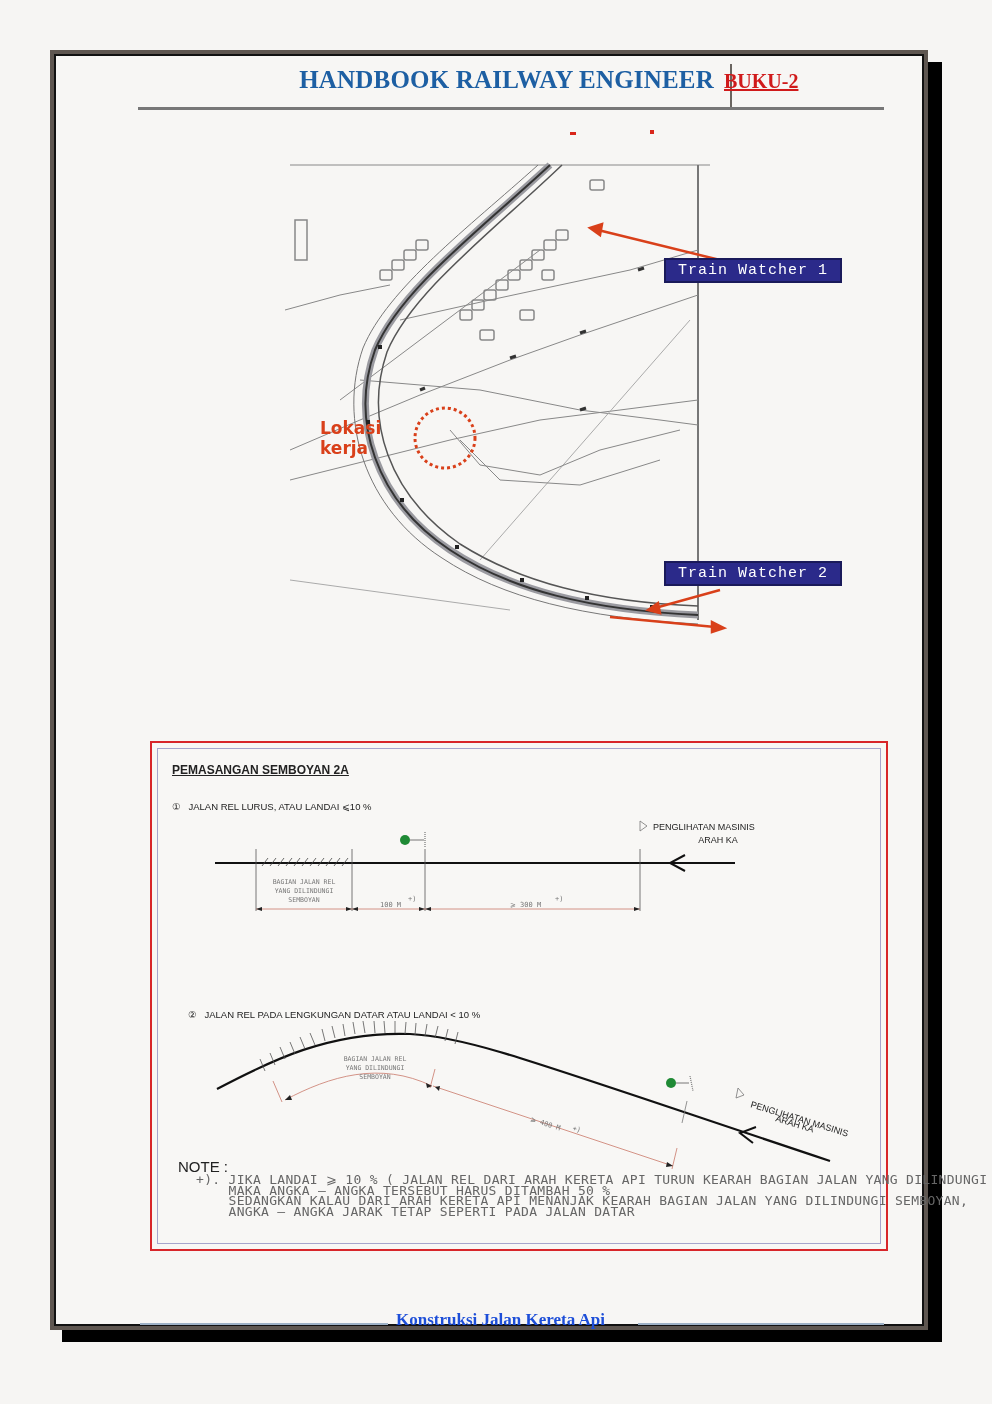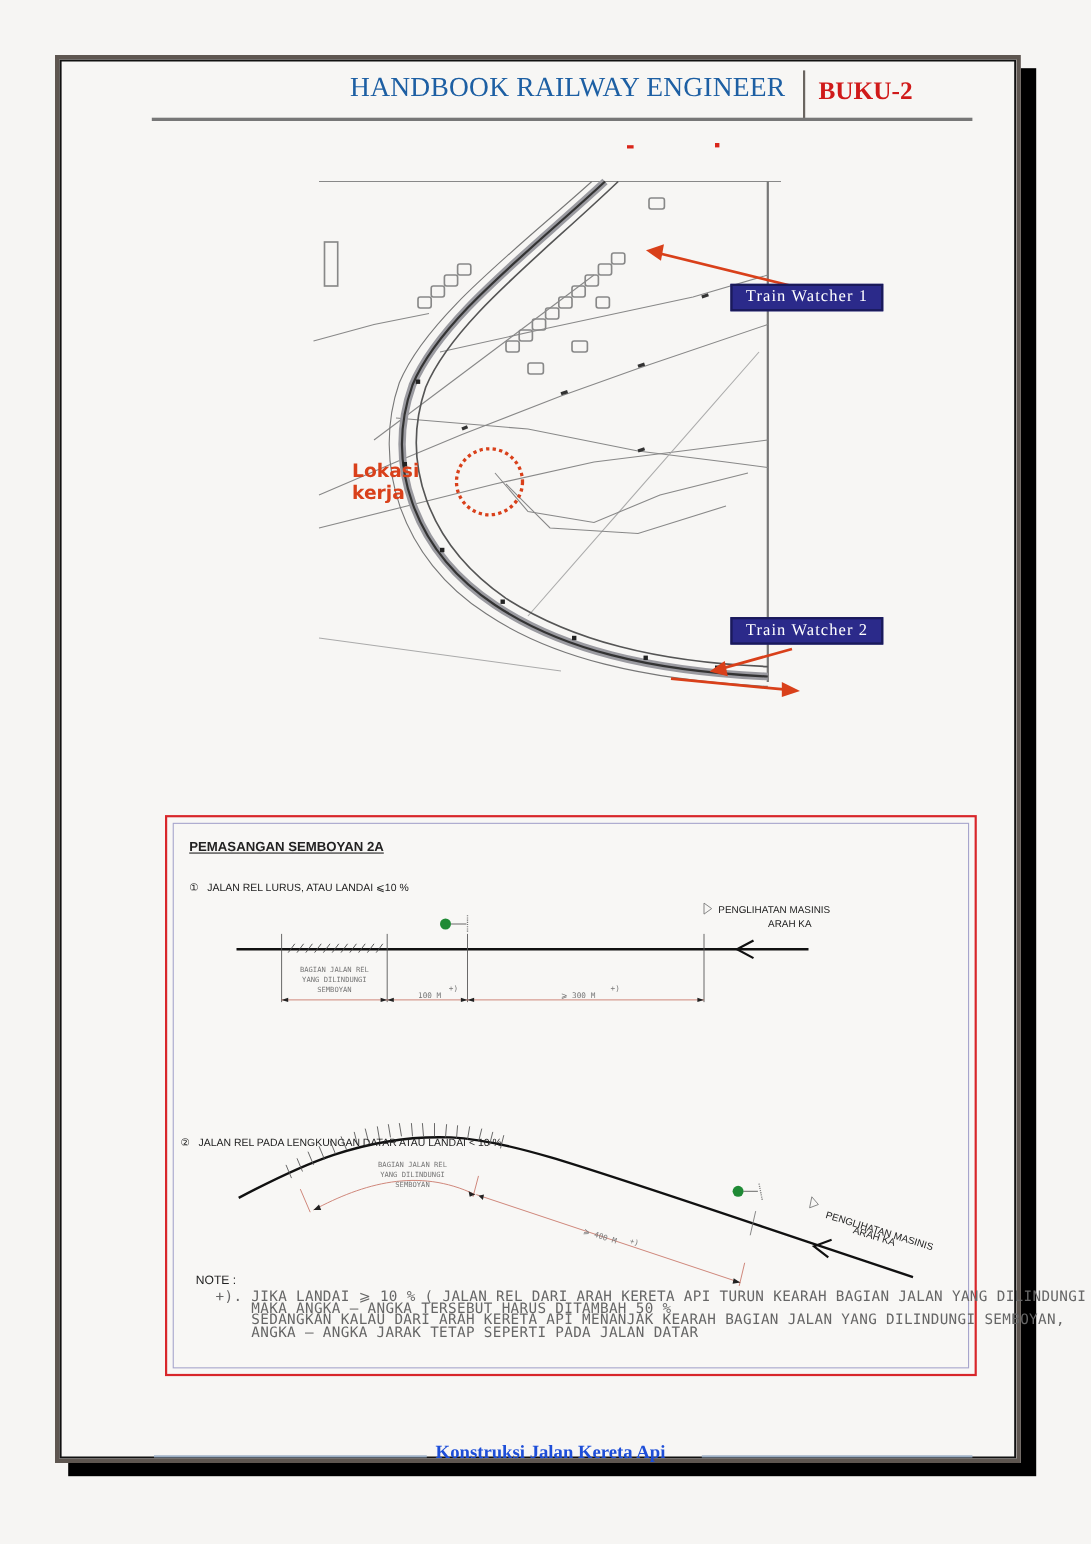--- a/index.html
+++ b/index.html
@@ -1,31 +1,31 @@
 <!DOCTYPE html>
 <html><head>
 <meta charset="utf-8">
 <style>
   html, body { margin:0; padding:0; }
   body { width:992px; height:1404px; background:#f6f5f3; position:relative; overflow:hidden; font-family:"Liberation Sans", sans-serif; }
   .page-shadow { position:absolute; left:62px; top:62px; width:880px; height:1280px; background:#000; }
   .page { position:absolute; left:50px; top:50px; width:878px; height:1280px; background:#f7f6f4; border:4px solid #5e5650; box-shadow: inset 0 0 0 2px #111; box-sizing:border-box; }
   .header { position:absolute; left:138px; top:64px; width:746px; height:46px; }
-  .header-title { position:absolute; right:170px; top:2px; font-family:"Liberation Serif", serif; font-weight:normal; font-size:25px; color:#1d5fa3; letter-spacing:0.2px; white-space:nowrap; }
+  .header-title { position:absolute; right:170px; top:2px; font-family:"Liberation Serif", serif; font-weight:bold; font-size:25px; color:#1d5fa3; letter-spacing:0.2px; white-space:nowrap; }
   .header-divider { position:absolute; left:592px; top:0; width:2px; height:46px; background:#6a6560; }
-  .header-badge { position:absolute; left:606px; top:6px; font-family:"Liberation Serif", serif; font-weight:bold; font-size:23px; color:#d01a1a; }
+  .header-badge { position:absolute; left:586px; top:6px; font-family:"Liberation Serif", serif; font-weight:bold; font-size:20px; color:#d01a1a;text-decoration:underline; }
   .header-rule { position:absolute; left:0; top:43px; width:746px; height:3px; background:#777; }
   .map-figure { position:absolute; left:280px; top:120px; width:600px; height:520px; }
-  .callout { position:absolute; background:#2b2a8a; color:#fff; font-family:Liberation Serif, serif; font-size:15px; letter-spacing:1px; padding:2px 12px; border:2px solid #1a1a5a; white-space:nowrap; }
+  .callout { position:absolute; background:#2b2a8a; color:#fff; font-family:Liberation Mono, monospace; font-size:15px; letter-spacing:1px; padding:2px 12px; border:2px solid #1a1a5a; white-space:nowrap; }
   .signal-box { position:absolute; left:150px; top:741px; width:738px; height:510px; border:2px solid #d8262a; box-sizing:border-box; background:#f8f7f5; }
   .signal-box-inner { position:absolute; left:5px; top:5px; right:5px; bottom:5px; border:1px solid #a7a5cc; }
   .sb-title { position:absolute; left:172px; top:763px; font-size:12px; color:#222; text-decoration:underline;font-weight:bold; }
   .sb-case { position:absolute; font-size:9.5px; color:#222; white-space:nowrap; }
   .sb-svg { position:absolute; left:150px; top:741px; }
-  .note-title { position:absolute; left:178px; top:1158px; font-size:11px; color:#222; }
+  .note-title { position:absolute; left:178px; top:1158px; font-size:15px; color:#222; }
   .note-body { position:absolute; left:196px; top:1175px; font-family:"DejaVu Sans Mono", monospace; font-size:13px; color:#666; line-height:10.5px; white-space:pre; letter-spacing:0.3px; }
   .footer { position:absolute; left:140px; top:1310px; width:744px; height:30px; }
   .footer-rule-l { position:absolute; left:0; top:13px; width:248px; height:2px; background:#9db0c5; }
   .footer-rule-r { position:absolute; left:498px; top:13px; width:246px; height:2px; background:#9db0c5; }
   .footer-text { position:absolute; left:256px; top:0; font-family:"Liberation Serif", serif; font-weight:bold; font-size:17px; color:#1d4ed8; white-space:nowrap;text-align:center; }
 </style>
 </head>
 <body>
 
 <div class="page-shadow"></div>
@@ -231,21 +231,21 @@
   <polygon points="588,347 586,357 594,354" fill="none" stroke="#777" stroke-width="0.8"></polygon>
   <text x="600" y="366" font-size="9" fill="#222" transform="rotate(17 600 366)">PENGLIHATAN MASINIS</text>
   <text x="625" y="380" font-size="9" fill="#222" transform="rotate(17 625 380)">ARAH KA</text>
 </svg>
 
 <div class="sb-title">PEMASANGAN SEMBOYAN 2A</div>
 <div class="sb-case" style="left:172px; top:801px;">
   <span>①</span>&nbsp;&nbsp;
   <span>JALAN REL LURUS, ATAU LANDAI ⩽10 %</span>
 </div>
-<div class="sb-case" style="left:164px; top:1009px;margin-top:24px;">
+<div class="sb-case" style="left:188px; top:1009px;">
   <span>②</span>&nbsp;&nbsp;
   <span>JALAN REL PADA LENGKUNGAN DATAR ATAU LANDAI  &lt; 10 %</span>
 </div>
 
 <div class="note-title">NOTE :</div>
 <div class="note-body">+). JIKA LANDAI ⩾ 10 % ( JALAN REL DARI ARAH KERETA API TURUN KEARAH BAGIAN JALAN YANG DILINDUNGI SEMBOYAN,
     MAKA ANGKA — ANGKA TERSEBUT HARUS DITAMBAH 50 %
     SEDANGKAN KALAU DARI ARAH KERETA API MENANJAK KEARAH BAGIAN JALAN YANG DILINDUNGI SEMBOYAN,
     ANGKA — ANGKA JARAK TETAP SEPERTI PADA JALAN DATAR</div>
 

